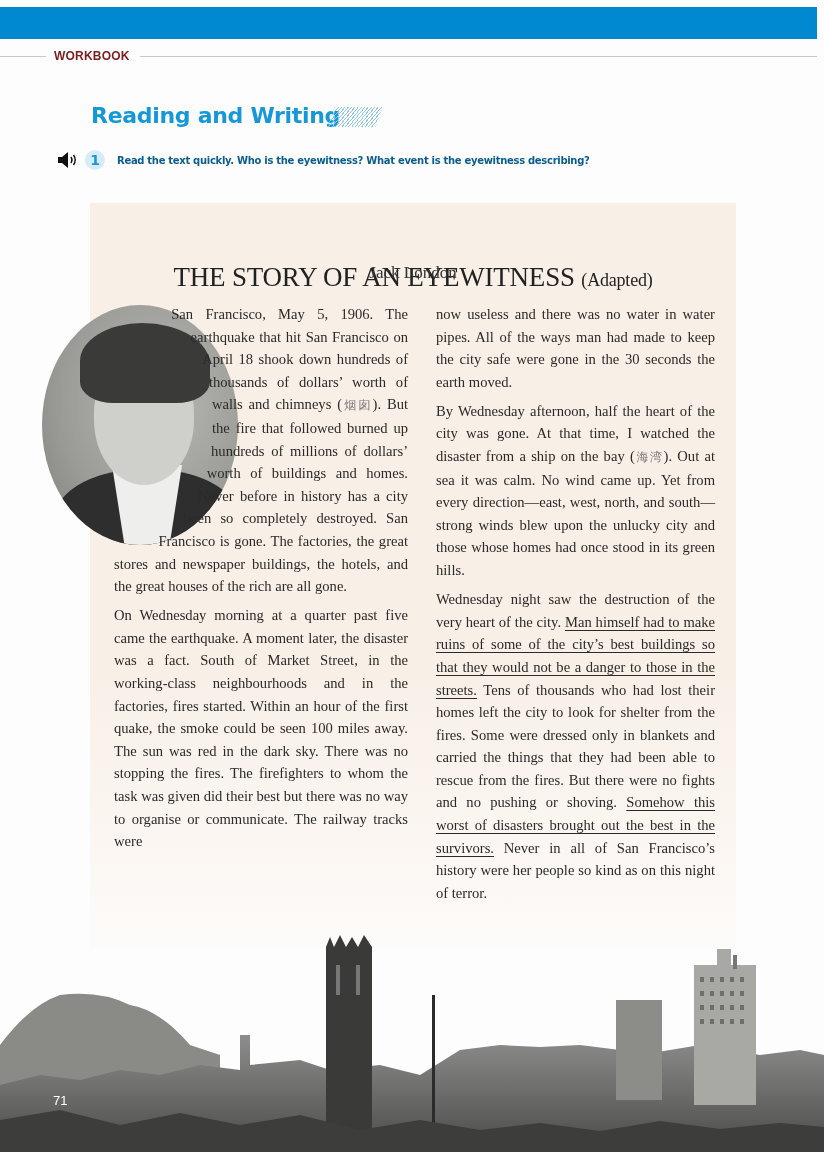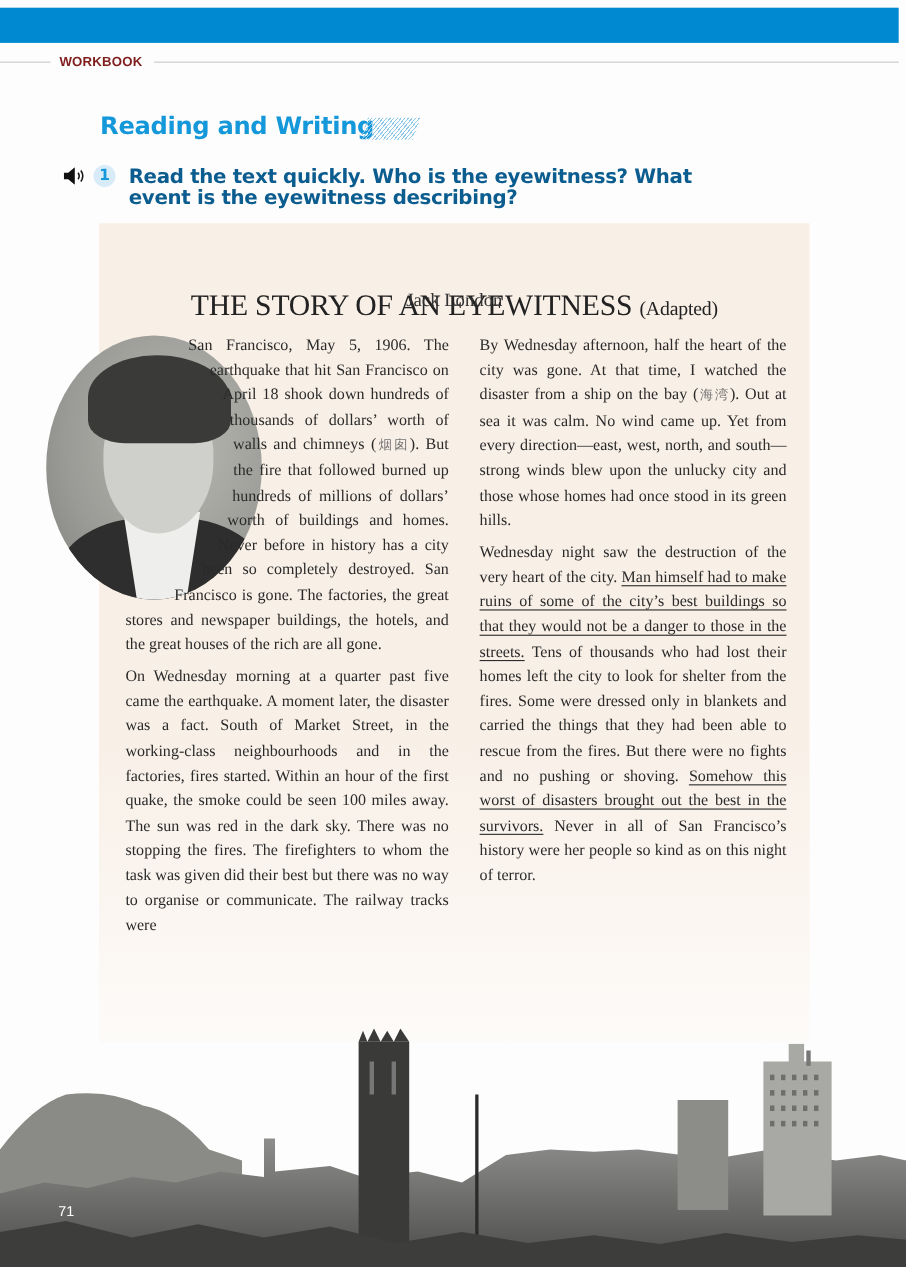--- a/index.html
+++ b/index.html
@@ -6,40 +6,40 @@
   body { width:824px; height:1152px; position:relative; overflow:hidden; background:#fdfdfd; font-family:"Liberation Serif", serif; }
   .topbar { position:absolute; left:0; top:7px; width:817px; height:32px; background:#0089d1; }
   .wb-line { position:absolute; top:56px; height:1px; background:#c8c8c8; }
   .wb-label { position:absolute; left:54px; top:49px; font-family:Liberation Sans, sans-serif; font-weight:bold; font-size:12px; color:#7f1d1d; letter-spacing:0.2px; }
   .section-title { position:absolute; left:91px; top:103px; font-family:"DejaVu Sans", sans-serif; font-weight:bold; font-size:22px; color:#1598da; letter-spacing:-0.3px; }
   .hatch { position:absolute; left:331px; top:107px; width:48px; height:20px;
     background: repeating-linear-gradient(115deg, #8ec9ec 0 1px, transparent 1px 3px);
     transform: skewX(-20deg); }
   .speaker { position:absolute; left:58px; top:152px; width:22px; height:16px; }
   .qnum { position:absolute; left:85px; top:150px; width:20px; height:20px; border-radius:50%; background:#d7ecf8; color:#1598da; font-family:"DejaVu Sans", sans-serif; font-weight:bold; font-size:14px; text-align:center; line-height:20px; }
-  .question { position:absolute; left:117px; top:151px; width:560px; font-family:"DejaVu Sans", sans-serif; font-weight:bold; font-size:18px; line-height:19px; color:#0b5c8f; letter-spacing:-0.3px; }
+  .question { position:absolute; left:117px; top:151px; width:560px; font-family:"DejaVu Sans", sans-serif; font-weight:bold; font-size:10px; line-height:19px; color:#0b5c8f; letter-spacing:-0.3px; }
   .story-box { position:absolute; left:90px; top:203px; width:646px; height:745px;
     background: linear-gradient(to bottom, #f8efe6 0%, #f8efe6 60%, #fbf6f1 85%, #fdfbf9 100%); }
   .story-title { position:absolute; left:0; width:646px; top:20px; text-align:center; font-family:"Liberation Serif", serif; font-size:27px; color:#222; letter-spacing:-0.2px;margin-top:39px; }
   .story-title .adapted { font-size:18px; }
   .author { position:absolute; left:0; width:646px; top:60px; text-align:center; font-family:Liberation Serif, serif; font-size:17px; color:#333; }
   .portrait { position:absolute; left:42px; top:305px; width:196px; height:240px; border-radius:50%; overflow:hidden;
     background: radial-gradient(ellipse at 60% 40%, #b9b9b4 0%, #9a9a96 60%, #7d7d7a 100%); }
   .p-hair { position:absolute; left:38px; top:18px; width:130px; height:80px; border-radius:55% 60% 30% 30%; background:#3a3a38; }
   .p-face { position:absolute; left:52px; top:50px; width:100px; height:130px; border-radius:45% 45% 50% 50%; background:#cfcfcc; }
   .p-coat { position:absolute; left:10px; top:165px; width:190px; height:120px; border-radius:45% 45% 0 0; background:#2e2e2e; }
   .p-shirt { position:absolute; left:70px; top:160px; width:70px; height:90px; background:#eeeeec; clip-path:polygon(0 0,100% 0,80% 100%,20% 100%); }
   .col { position:absolute; font-family:"Liberation Serif", serif; font-size:14.6px; line-height:22.6px; color:#2a2a2a; text-align:justify; }
   .col p { margin:0 0 6.5px 0; }
   .col-left { left:114px; top:303px; width:294px; }
   .col-right { left:436px; top:303px; width:279px; }
   .float-shape { float:left; shape-outside: ellipse(98px 120px at 0px 120px); width:120px; height:250px; }
   .ital { }
   .ul { text-decoration:underline; text-underline-offset:3px; }
-  .cjk { font-family:Liberation Mono, monospace; font-size:12px; color:#777; }
+  .cjk { font-family:Liberation Serif, serif; font-size:12px; color:#777; }
   .ruins { position:absolute; left:0; top:935px; width:824px; height:217px; }
   .page-num { position:absolute; left:53px; top:1093px; font-family:"Liberation Sans", sans-serif; font-size:13px; color:#fff; }
 </style>
 </head>
 <body>
 
 <div class="topbar"></div>
 <div class="wb-line" style="left:0;width:46px;"></div>
 <div class="wb-label">WORKBOOK</div>
 <div class="wb-line" style="left:140px;width:677px;"></div>
@@ -70,20 +70,21 @@
   <div class="p-hair"></div>
 </div>
 
 <div class="col col-left">
   <div class="float-shape"></div>
   <p><span class="ital">San Francisco, May 5, 1906.</span><span> The earthquake that hit San Francisco on April 18 shook down hundreds of thousands of dollars’ worth of walls and chimneys (</span><span class="cjk">烟囱</span><span>). But the fire that followed burned up hundreds of millions of dollars’ worth of buildings and homes. Never before in history has a city been so completely destroyed. San Francisco is gone. The factories, the great stores and newspaper buildings, the hotels, and the great houses of the rich are all gone.</span></p>
   <p>On Wednesday morning at a quarter past five came the earthquake. A moment later, the disaster was a fact. South of Market Street, in the working-class neighbourhoods and in the factories, fires started. Within an hour of the first quake, the smoke could be seen 100 miles away. The sun was red in the dark sky. There was no stopping the fires. The firefighters to whom the task was given did their best but there was no way to organise or communicate. The railway tracks were</p>
 </div>
 
 <div class="col col-right">
+  <p>now useless and there was no water in water pipes. All of the ways man had made to keep the city safe were gone in the 30 seconds the earth moved.</p>
   <p><span>By Wednesday afternoon, half the heart of the city was gone. At that time, I watched the disaster from a ship on the bay (</span><span class="cjk">海湾</span><span>). Out at sea it was calm. No wind came up. Yet from every direction—east, west, north, and south—strong winds blew upon the unlucky city and those whose homes had once stood in its green hills.</span></p>
   <p><span>Wednesday night saw the destruction of the very heart of the city. </span><span class="ul">Man himself had to make ruins of some of the city’s best buildings so that they would not be a danger to those in the streets.</span><span> Tens of thousands who had lost their homes left the city to look for shelter from the fires. Some were dressed only in blankets and carried the things that they had been able to rescue from the fires. But there were no fights and no pushing or shoving. </span><span class="ul">Somehow this worst of disasters brought out the best in the survivors.</span><span> Never in all of San Francisco’s history were her people so kind as on this night of terror.</span></p>
 </div>
 
 <svg class="ruins" viewBox="0 0 824 217" preserveAspectRatio="none" aria-label="Ruins of San Francisco after the 1906 earthquake">
   <defs>
     <linearGradient id="rg" x1="0" y1="0" x2="0" y2="1">
       <stop offset="0" stop-color="#8d8d8b"></stop>
       <stop offset="1" stop-color="#4a4a48"></stop>
     </linearGradient>

